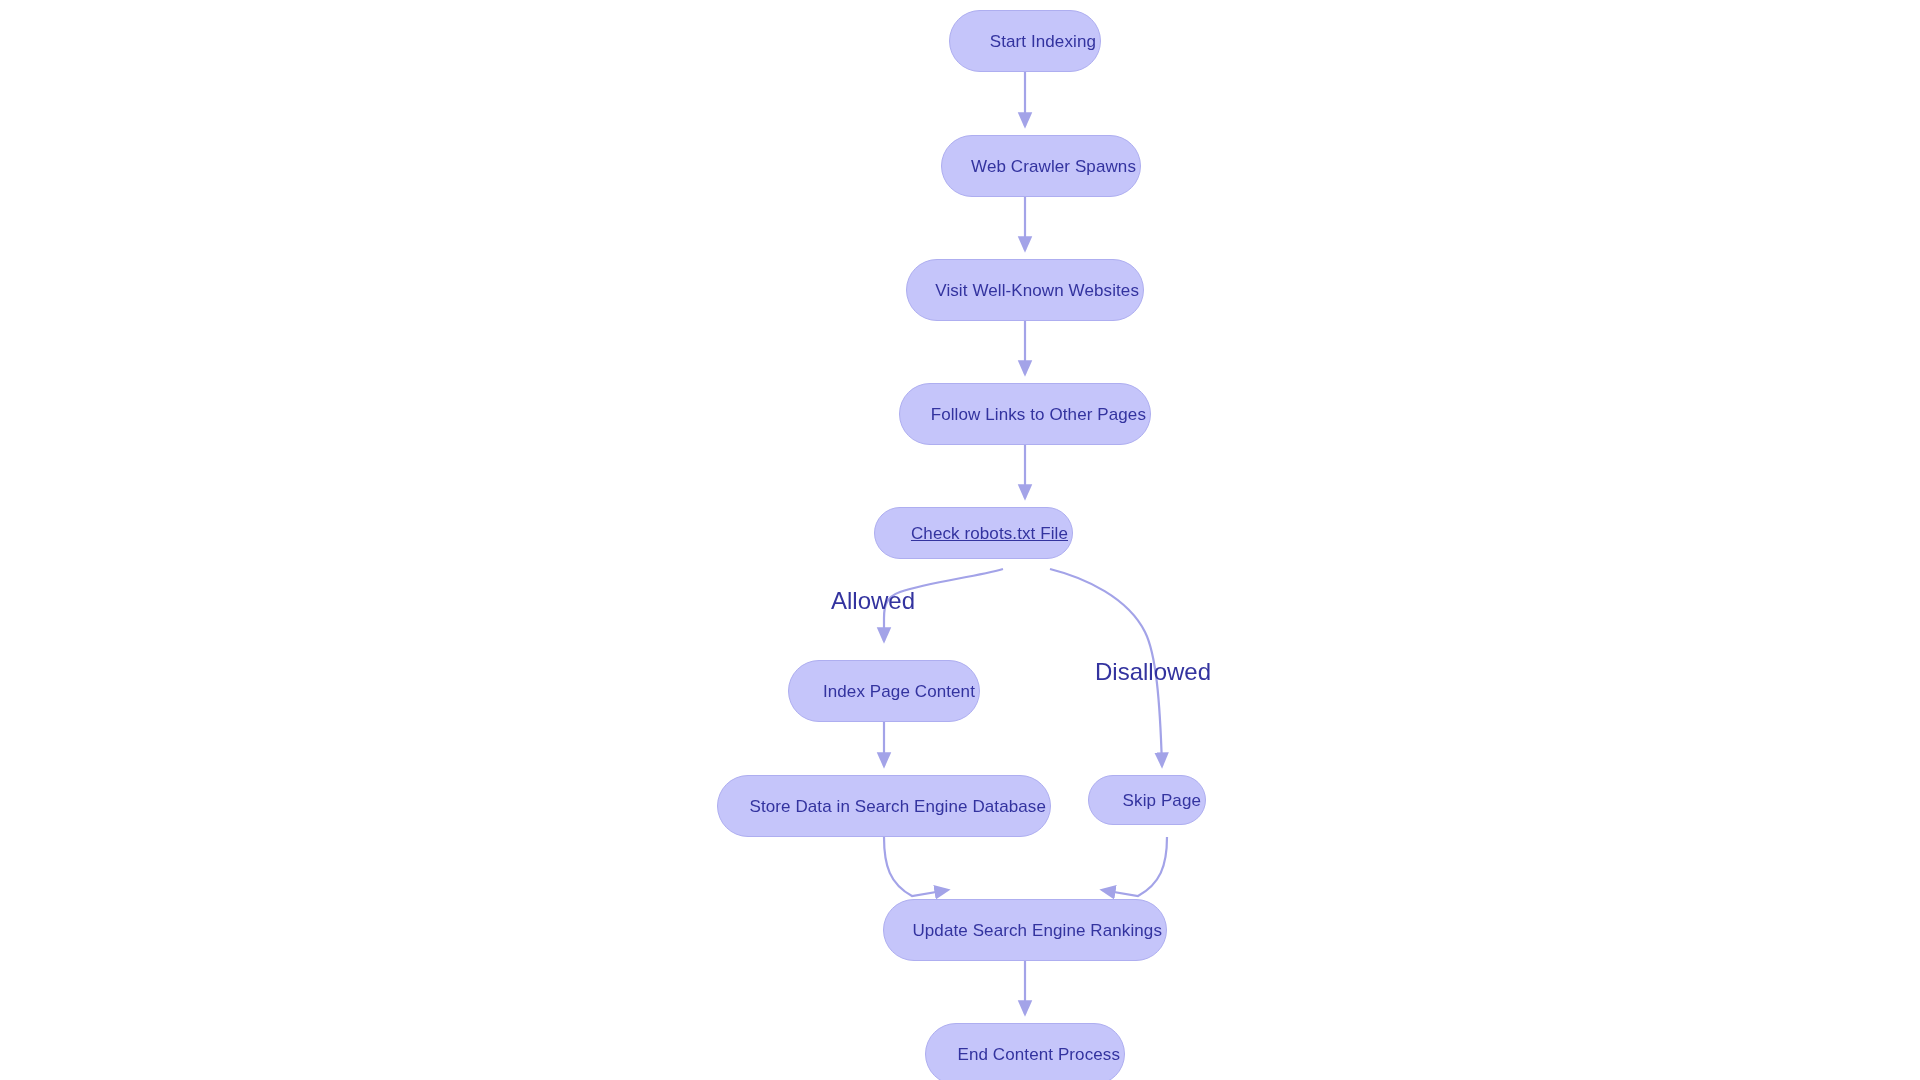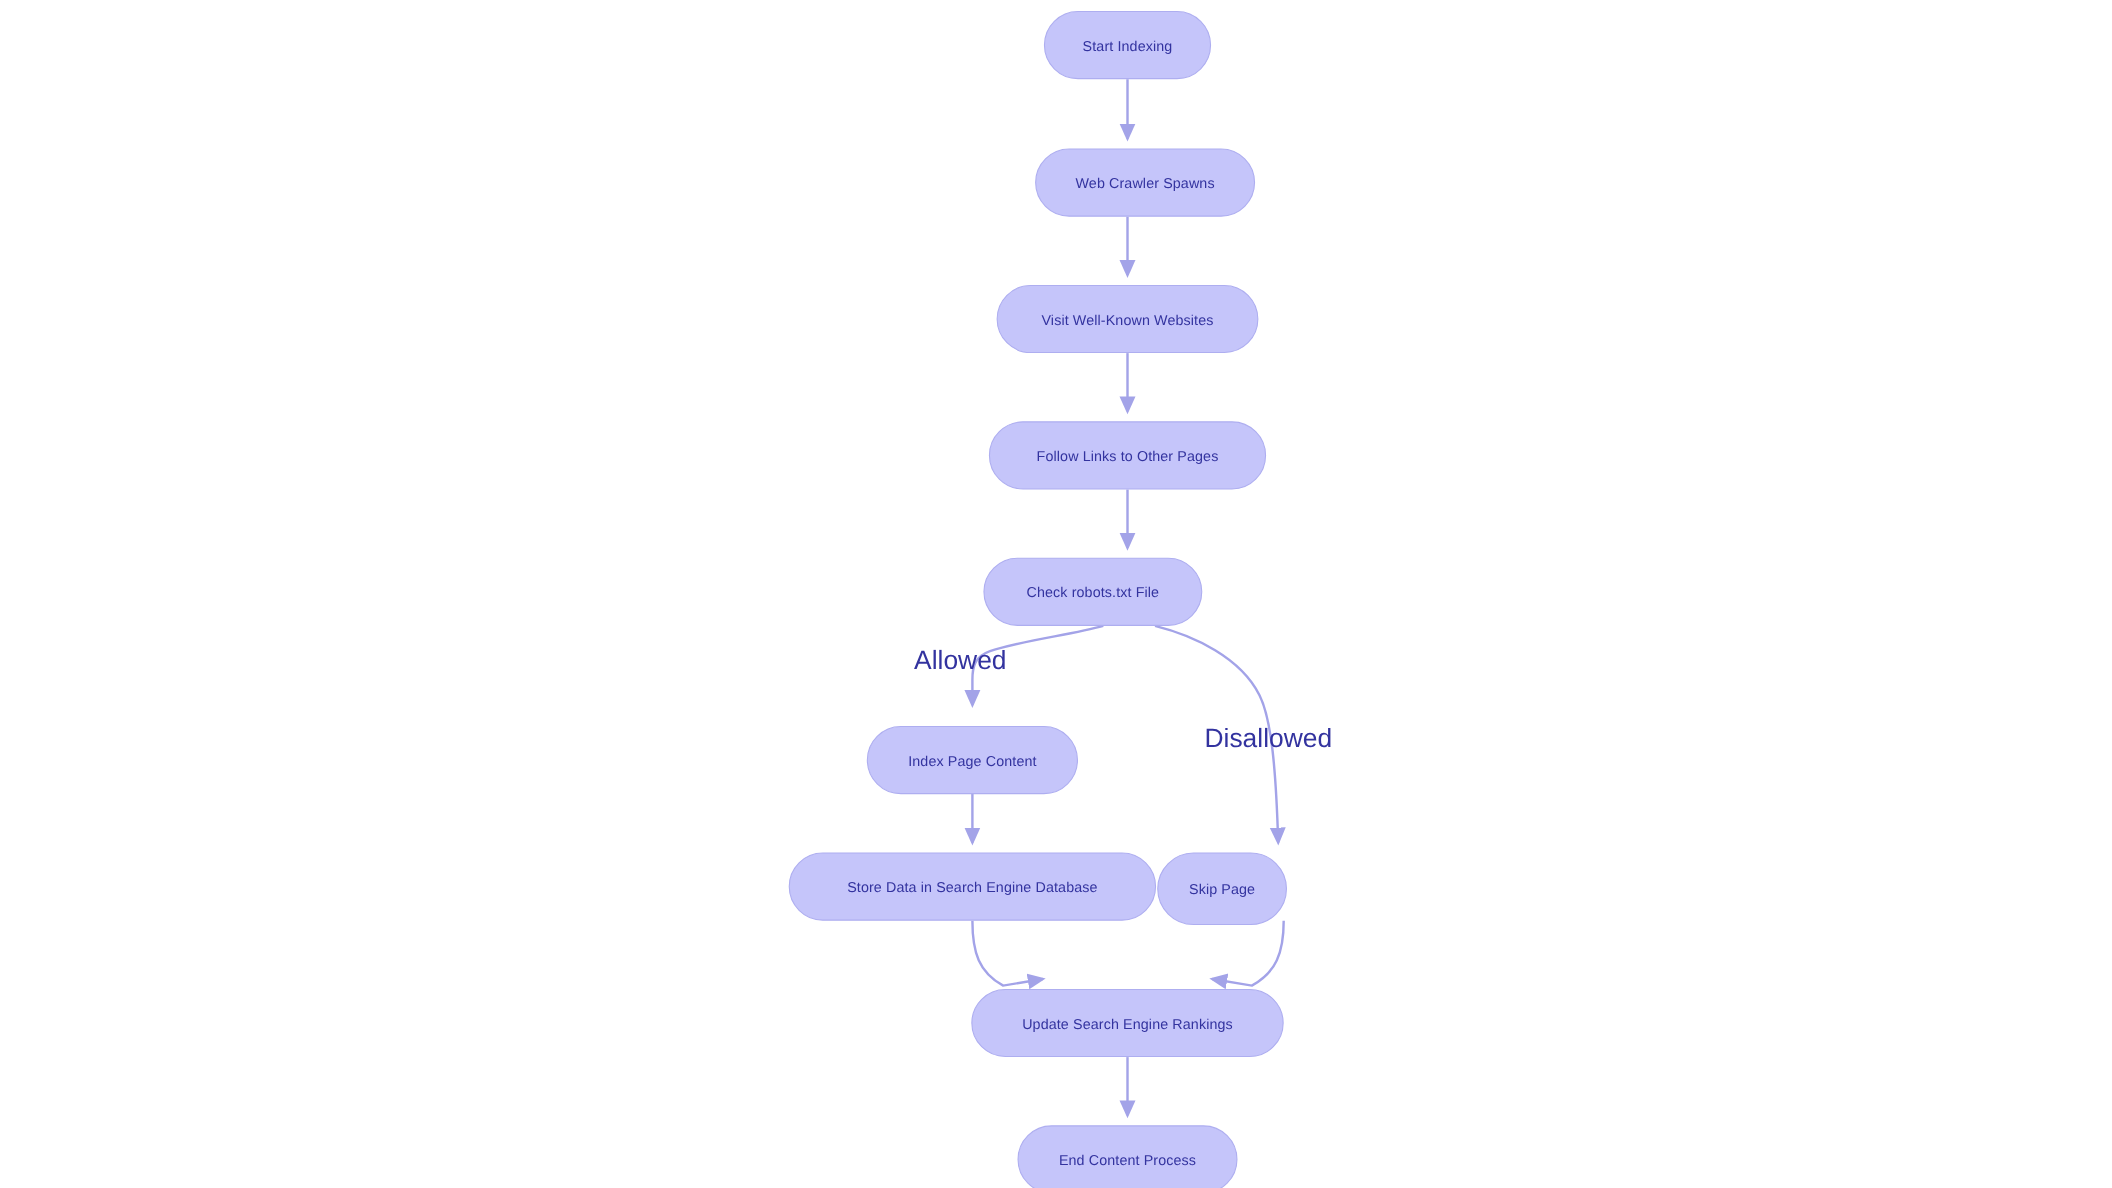--- a/index.html
+++ b/index.html
@@ -26,27 +26,27 @@
     top: 0;
     width: 1920px;
     height: 1080px;
     pointer-events: none;
   }
   .flow-node {
     position: absolute;
     box-sizing: border-box;
     display: flex;
     align-items: center;
-    justify-content: center;
+    justify-content: flex-end;
     background: #c5c5fa;
     border: 1.3px solid #aeaef0;
     border-radius: 999px;
     color: #33339f;
     font-family: "Liberation Sans", sans-serif;
-    font-size: 13px;
+    font-size: 17px;
     font-weight: 400;
     letter-spacing: 0.1px;
     white-space: nowrap;
     z-index: 2;
   }
   .flow-node .node-label {
     display: block;
     line-height: 1;
     padding: 0 4px;
   }
@@ -98,30 +98,30 @@
   </div>
   <div class="flow-node" style="width: 200px; height: 62px; left: 925px; top: 135px; margin-left: 16px;">
     <span class="node-label">Web Crawler Spawns</span>
   </div>
   <div class="flow-node" style="width: 238px; height: 62px; left: 906px; top: 259px;">
     <span class="node-label">Visit Well-Known Websites</span>
   </div>
   <div class="flow-node" style="width: 252px; height: 62px; left: 899px; top: 383px;">
     <span class="node-label">Follow Links to Other Pages</span>
   </div>
-  <div class="flow-node" style="width: 199px; height: 62px; left: 894px; top: 507px;">
+  <div class="flow-node" style="width: 199px; height: 52px; left: 874px; top: 507px; text-decoration: underline;">
     <span class="node-label">Check robots.txt File</span>
   </div>
   <div class="flow-node" style="width: 192px; height: 62px; left: 788px; top: 660px;">
     <span class="node-label">Index Page Content</span>
   </div>
   <div class="flow-node" style="width: 334px; height: 62px; left: 717px; top: 775px;">
     <span class="node-label">Store Data in Search Engine Database</span>
   </div>
-  <div class="flow-node" style="width: 118px; height: 66px; left: 1052px; top: 775px;">
+  <div class="flow-node" style="width: 118px; height: 50px; left: 1088px; top: 775px;">
     <span class="node-label">Skip Page</span>
   </div>
   <div class="flow-node" style="width: 284px; height: 62px; left: 883px; top: 899px;">
     <span class="node-label">Update Search Engine Rankings</span>
   </div>
   <div class="flow-node" style="width: 200px; height: 62px; left: 925px; top: 1023px;">
     <span class="node-label">End Content Process</span>
   </div>
 
   <div class="edge-label" style="left: 873px; top: 601px; transform: translate(-50%, -50%);">Allowed</div>

